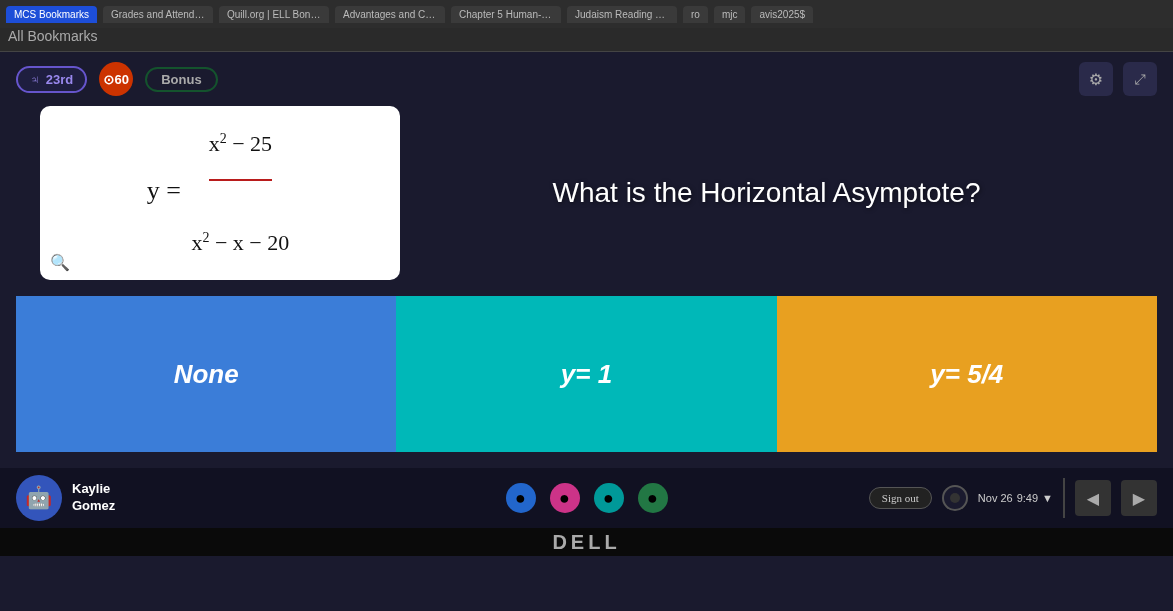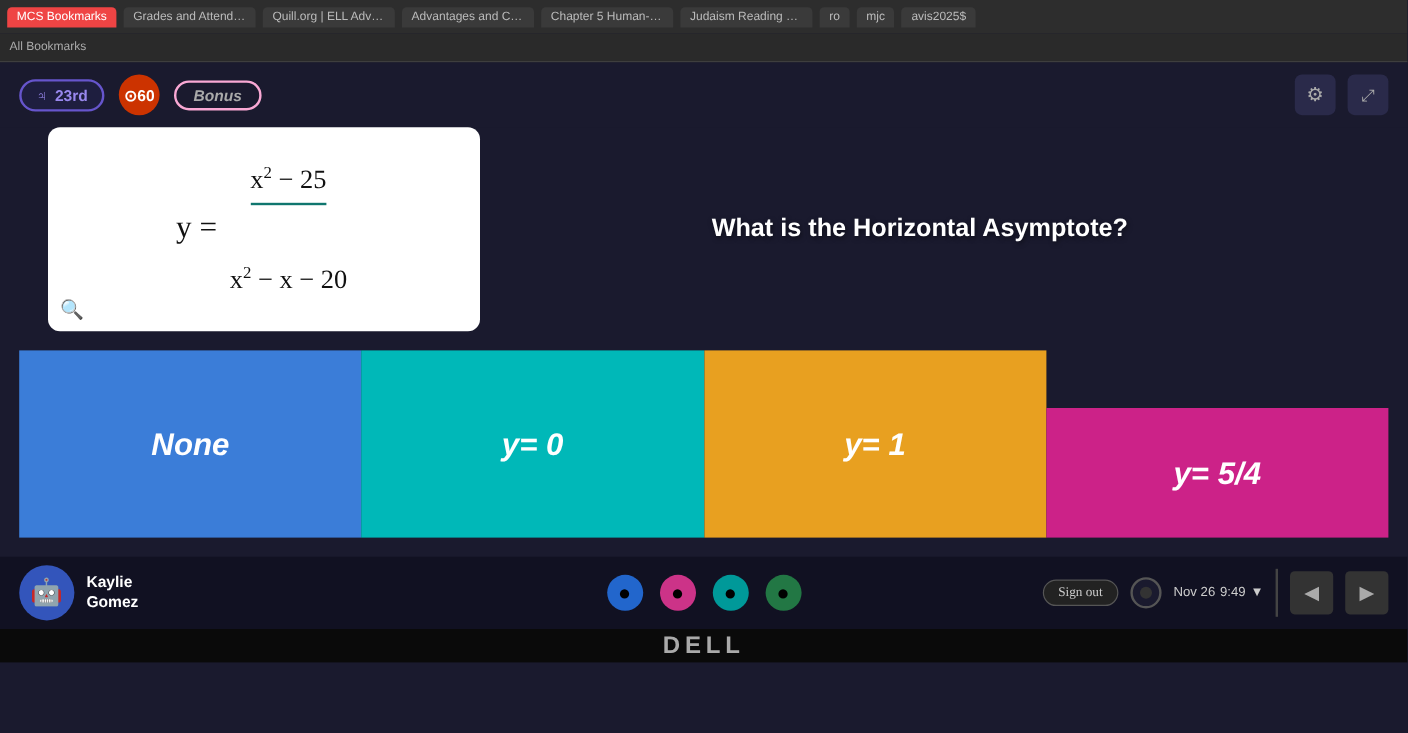--- a/index.html
+++ b/index.html
@@ -32,33 +32,33 @@
       padding: 3px 8px;
       font-size: 10px;
       color: #bbb;
       white-space: nowrap;
       overflow: hidden;
       text-overflow: ellipsis;
       max-width: 110px;
     }
 
     .browser-bar .tab.active {
-      background: #ef4444;
+      background: #1d4ed8;
       color: #fff;
     }
 
     .bookmarks-bar {
       width: 100%;
       height: 24px;
       background: #2a2a2a;
       display: flex;
-      align-items: center;
+      align-items: flex-start;
       padding: 0 8px;
       gap: 10px;
-      font-size: 10px;
+      font-size: 14px;
       color: #aaa;
       border-bottom: 1px solid #444;
     }
 
     .bookmarks-bar span {
       white-space: nowrap;
     }
 
     
     .kahoot-toolbar {
@@ -92,27 +92,26 @@
       display: flex;
       align-items: center;
       justify-content: center;
       color: white;
       font-size: 13px;
       font-weight: bold;
     }
 
     .badge-bonus {
       background: transparent;
-      border: 2px solid #f9a8d4;
+      border: 2px solid #14532d;
       color: #aaa;
       border-radius: 16px;
       padding: 3px 14px;
       font-size: 13px;
       font-weight: bold;
-      font-style: italic;
     }
 
     .toolbar-right {
       margin-left: auto;
       display: flex;
       gap: 10px;
       align-items: center;
     }
 
     .gear-btn {
@@ -175,22 +174,22 @@
 
     .math-formula .fraction {
       display: inline-flex;
       flex-direction: column;
       align-items: center;
       vertical-align: middle;
       margin: 0 4px;
     }
 
     .math-formula .numerator {
-      border-bottom: 2px solid #0f766e;
-      padding-bottom: 2px;
+      border-bottom: 2px solid #b91c1c;
+      padding-bottom: 18px;
       font-size: 22px;
       font-family: Liberation Serif, serif;
     }
 
     .math-formula .denominator {
       padding-top: 19px;
       font-size: 22px;
       margin-top: 25px;
     }
 
@@ -210,22 +209,22 @@
 
     .question-text-area {
       flex: 1;
       display: flex;
       align-items: center;
       justify-content: center;
     }
 
     .question-text {
       color: white;
-      font-size: 21px;
-      font-weight: bold;
+      font-size: 28px;
+      font-weight: normal;
       text-align: center;
       text-shadow: 1px 1px 4px rgba(0,0,0,0.5);
     }
 
     
     .answers-row {
       width: 100%;
       height: 188px;
       display: flex;
       gap: 0;
@@ -392,21 +391,21 @@
       font-weight: bold;
       letter-spacing: 4px;
     }
   </style>
 </head>
 <body>
 
 <div class="browser-bar">
   <span class="tab active">MCS Bookmarks</span>
   <span class="tab">Grades and Attenda...</span>
-  <span class="tab">Quill.org | ELL Adva...</span>
+  <span class="tab">Quill.org | ELL Bonus...</span>
   <span class="tab">Advantages and Ch...</span>
   <span class="tab">Chapter 5 Human-E...</span>
   <span class="tab">Judaism Reading G...</span>
   <span class="tab">ro</span>
   <span class="tab">mjc</span>
   <span class="tab">avis2025$</span>
 </div>
 
 <div class="bookmarks-bar">
   <span>All Bookmarks</span>
@@ -448,21 +447,20 @@
     </div>
   </div>
 
   <div class="question-text-area">
     <div class="question-text">What is the Horizontal Asymptote?</div>
   </div>
 </div>
 
 <div class="answers-row">
   <button class="answer-btn">None</button>
-  <button class="answer-btn">y= 0</button>
   <button class="answer-btn">y= 1</button>
   <button class="answer-btn">y= 5/4</button>
 </div>
 
 <div class="bottom-bar">
   <div class="user-area">
     <div class="avatar">
       <span>🤖</span>
     </div>
     <div class="user-name">

